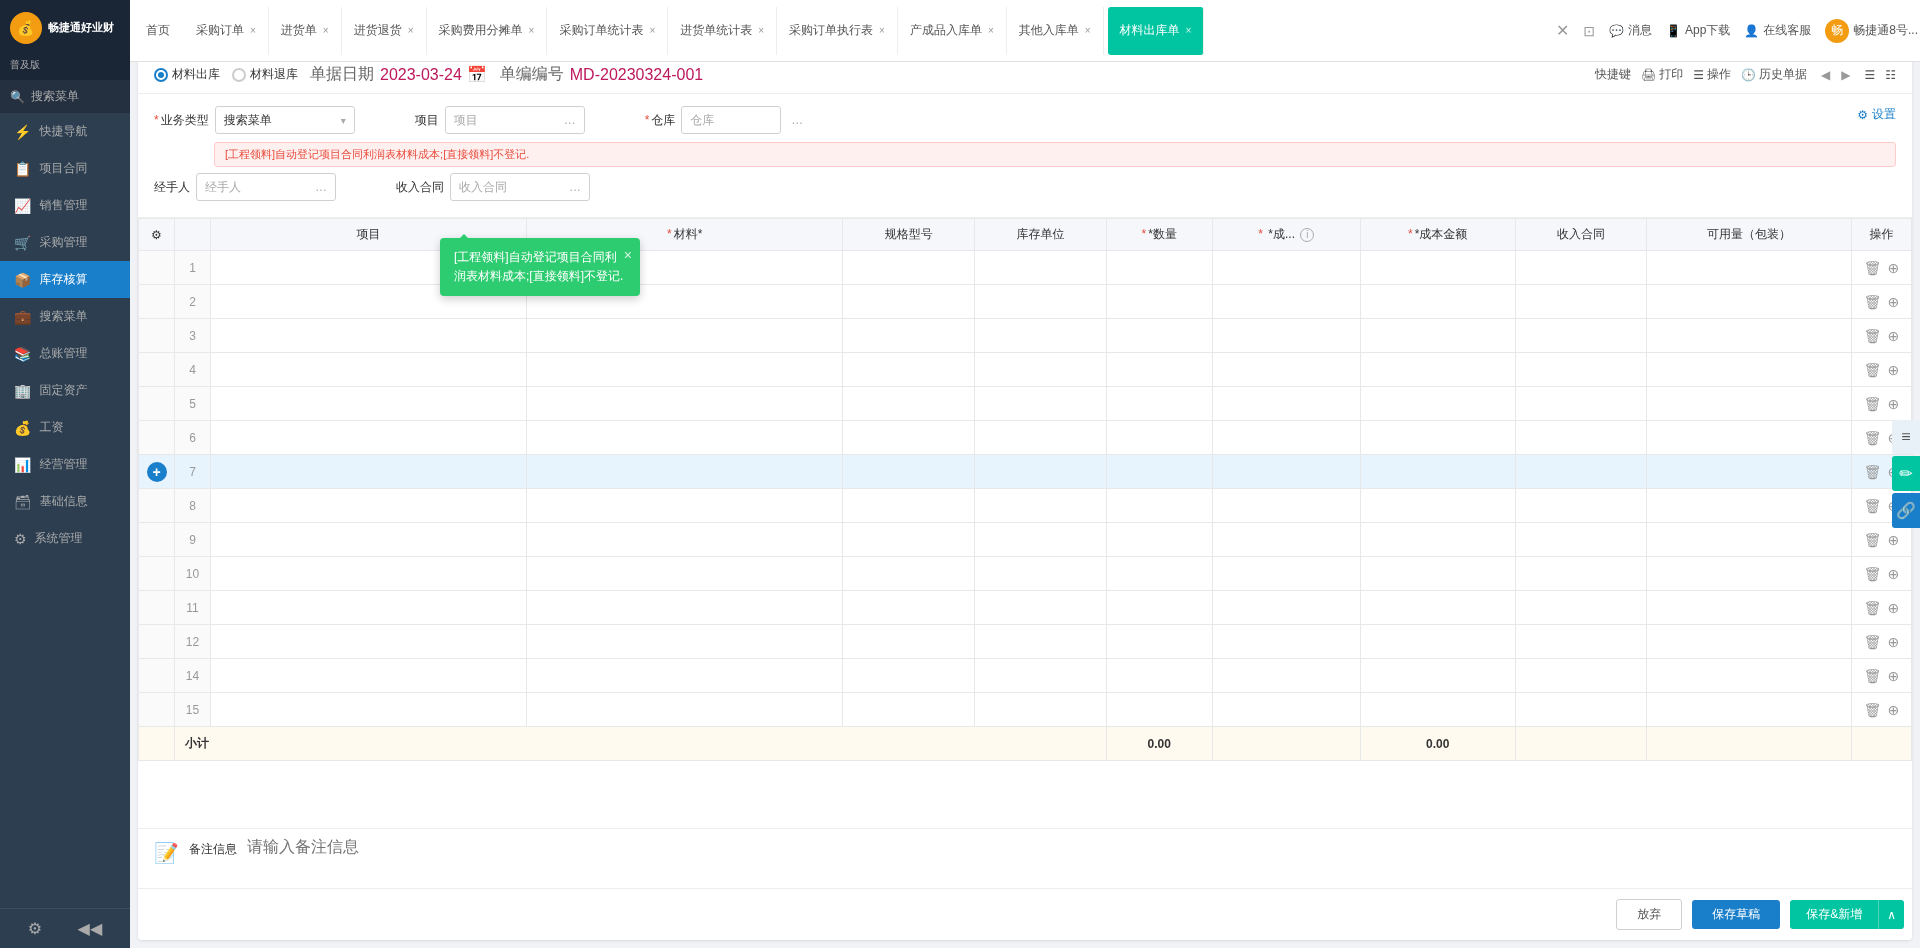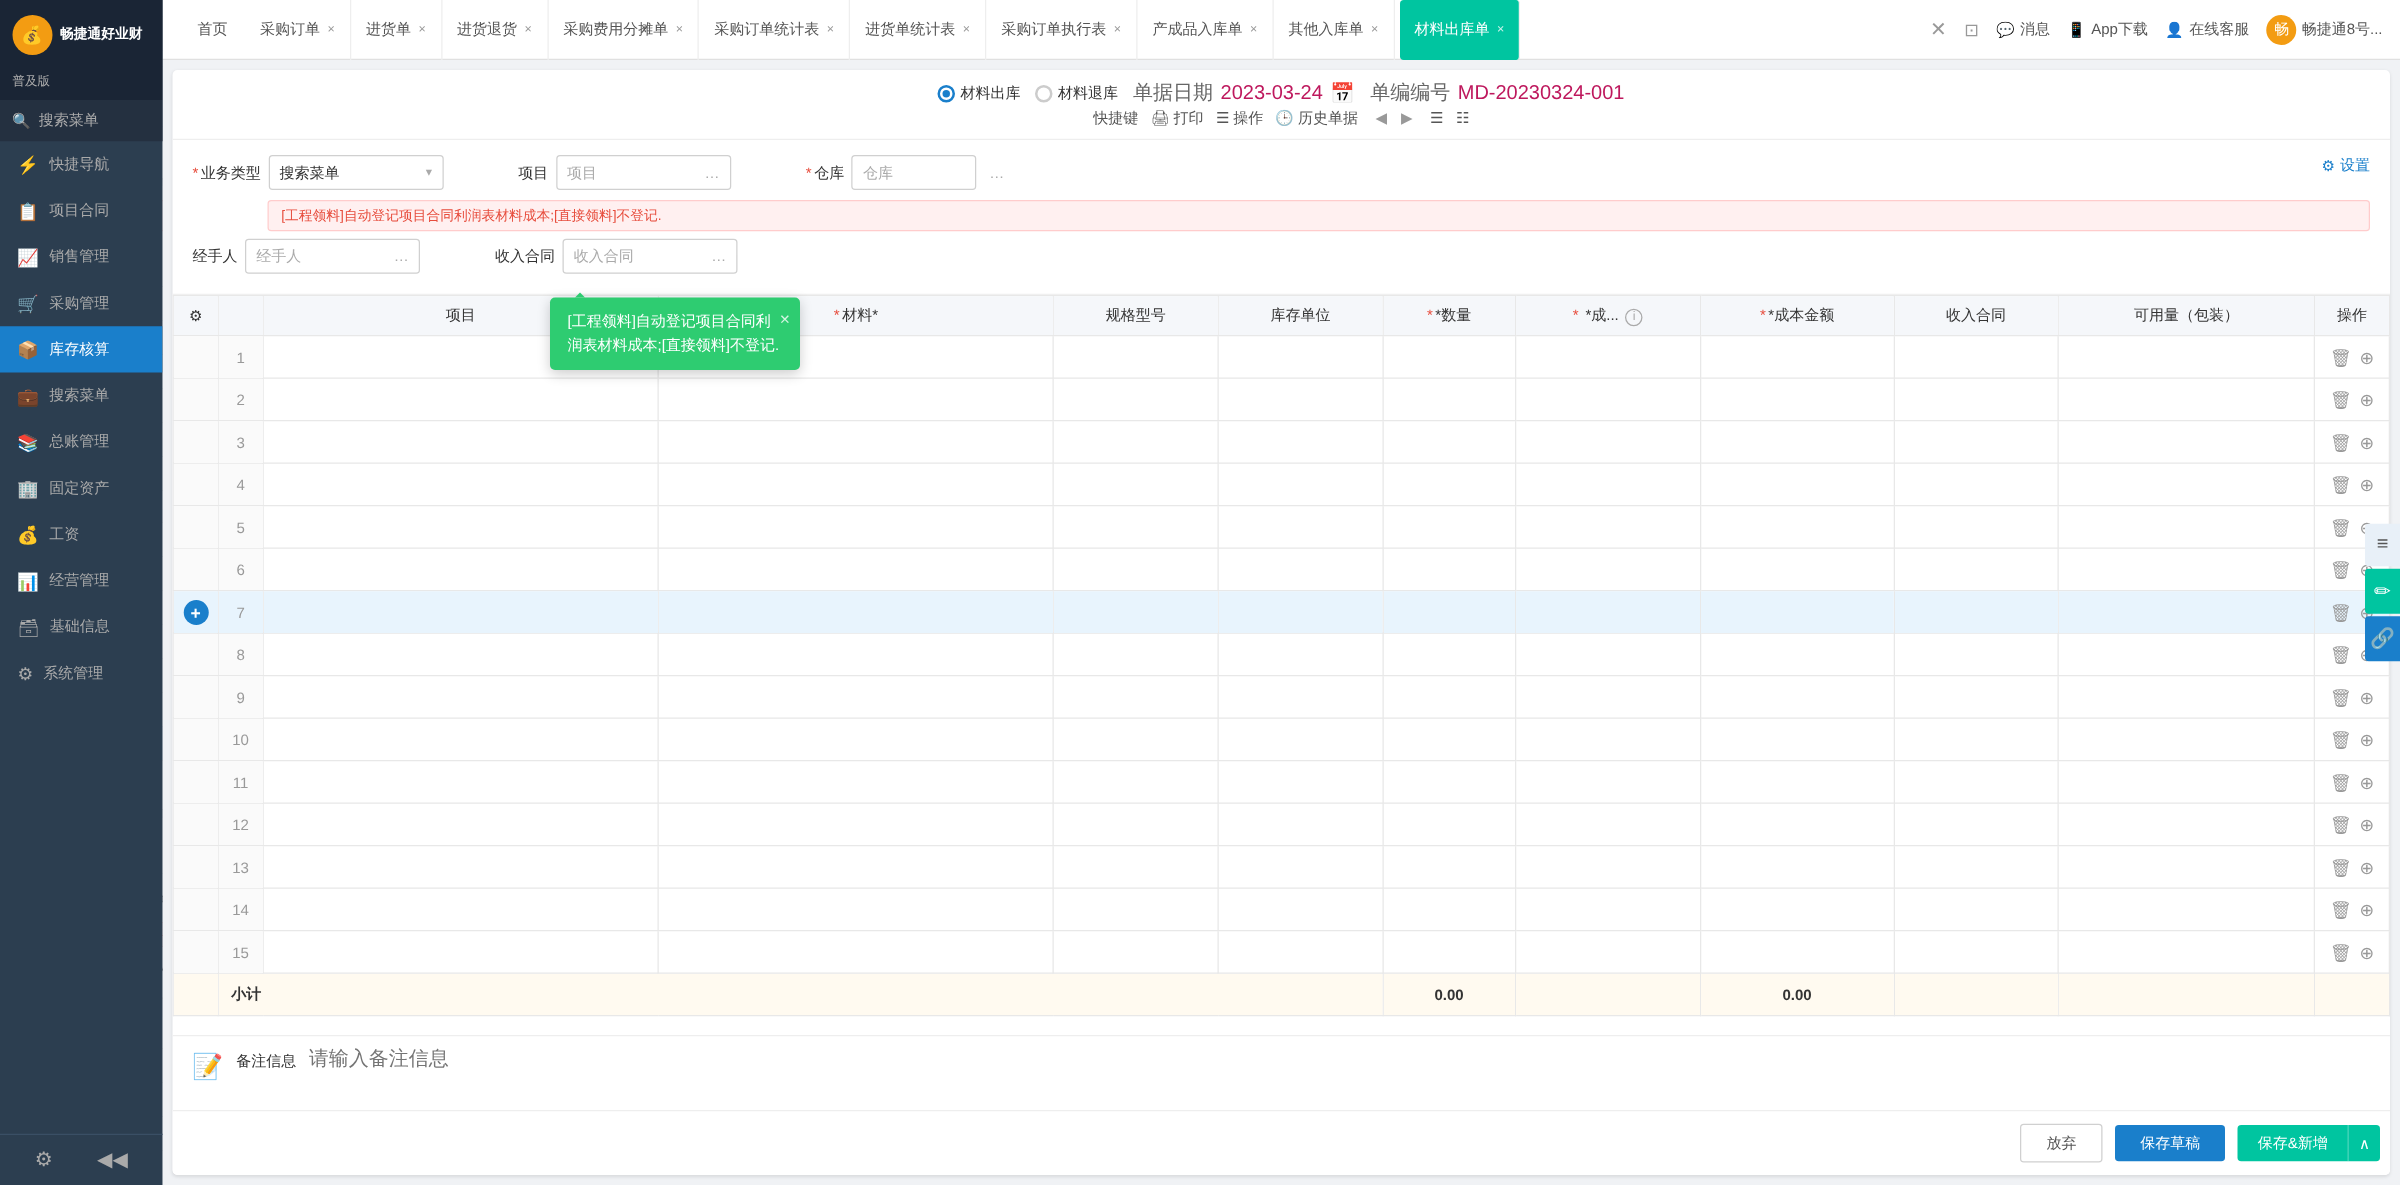--- a/index.html
+++ b/index.html
@@ -34,23 +34,23 @@
     .sidebar-item.active { background: #1a7fcb; color: white; }
     .sidebar-item-icon { margin-right: 8px; font-size: 14px; }
     .sidebar-bottom {
       display: flex; align-items: center; justify-content: space-around;
       padding: 10px; border-top: 1px solid #3a4f65;
     }
     .sidebar-bottom-btn { color: #aaa; cursor: pointer; font-size: 16px; }
 
     
     .topbar {
-      position: fixed; top: 0; left: 130px; right: 0; height: 48px;
+      position: fixed; top: 0; left: 130px; right: 0; height: 62px;
       background: #fff; border-bottom: 1px solid #e0e0e0;
-      display: flex; align-items: center; z-index: 99; padding: 0 14px;
+      display: flex; align-items: center; z-index: 99; padding: 0 2px;
     }
     .topbar-tabs { display: flex; align-items: center; flex: 1; overflow: hidden; }
     .topbar-tab {
       display: flex; align-items: center; padding: 0 12px; height: 48px;
       font-size: 12px; color: #555; cursor: pointer; border-right: 1px solid #eee;
       white-space: nowrap; flex-shrink: 0;
     }
     .topbar-tab .close-x { margin-left: 6px; color: #999; font-size: 10px; }
     .topbar-tab.green-active {
       background: #00c5a0; color: white; border-radius: 3px;
@@ -75,21 +75,20 @@
       flex: 1; overflow: hidden; display: flex; flex-direction: column;
       background: #fff; margin: 8px; border-radius: 4px;
       box-shadow: 0 1px 3px rgba(0,0,0,0.1);
     }
 
     
     .doc-header {
       padding: 8px 16px; border-bottom: 1px solid #eee;
       display: flex; align-items: center; justify-content: space-between;
       flex-shrink: 0;
-      flex-direction: column;
     }
     .doc-header-left { display: flex; align-items: center; gap: 12px; }
     .doc-header-right { display: flex; align-items: center; gap: 12px; }
     .radio-group { display: flex; align-items: center; gap: 12px; }
     .radio-item { display: flex; align-items: center; gap: 4px; cursor: pointer; font-size: 12px; color: #333; }
     .radio-dot {
       width: 14px; height: 14px; border-radius: 50%; border: 2px solid #ccc;
       display: flex; align-items: center; justify-content: center;
     }
     .radio-dot.checked { border-color: #1a7fcb; }
@@ -737,39 +736,20 @@
       <td></td>
       <td class="action-col">
         <div class="action-cell">
           <span title="删除">🗑</span>
           <span title="复制">⊕</span>
         </div>
       </td>
     </tr>
             <tr>
       <td class="row-num"></td>
-      <td class="row-num">13</td>
-      <td></td>
-      <td></td>
-      <td></td>
-      <td></td>
-      <td></td>
-      <td></td>
-      <td></td>
-      <td></td>
-      <td></td>
-      <td class="action-col">
-        <div class="action-cell">
-          <span title="删除">🗑</span>
-          <span title="复制">⊕</span>
-        </div>
-      </td>
-    </tr>
-            <tr>
-      <td class="row-num"></td>
       <td class="row-num">14</td>
       <td></td>
       <td></td>
       <td></td>
       <td></td>
       <td></td>
       <td></td>
       <td></td>
       <td></td>
       <td></td>

